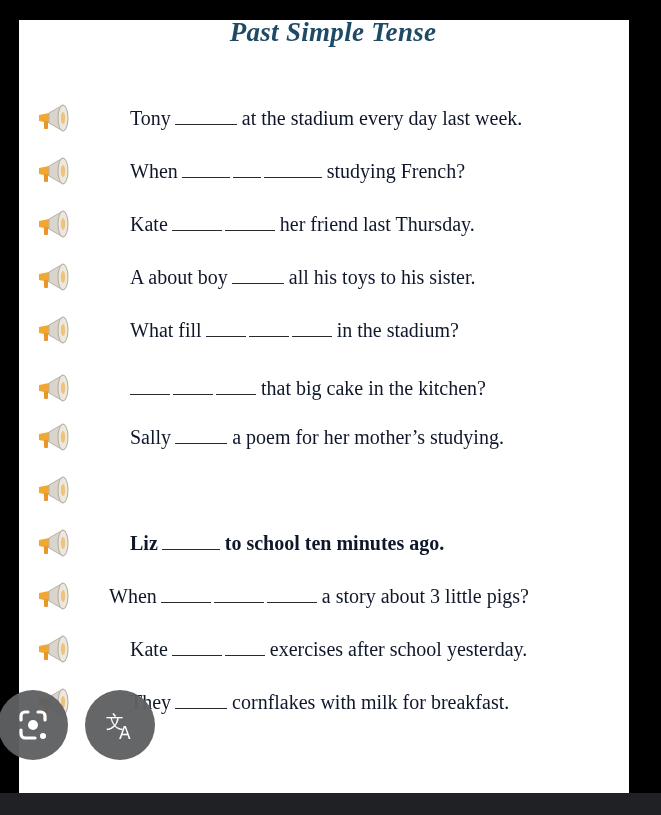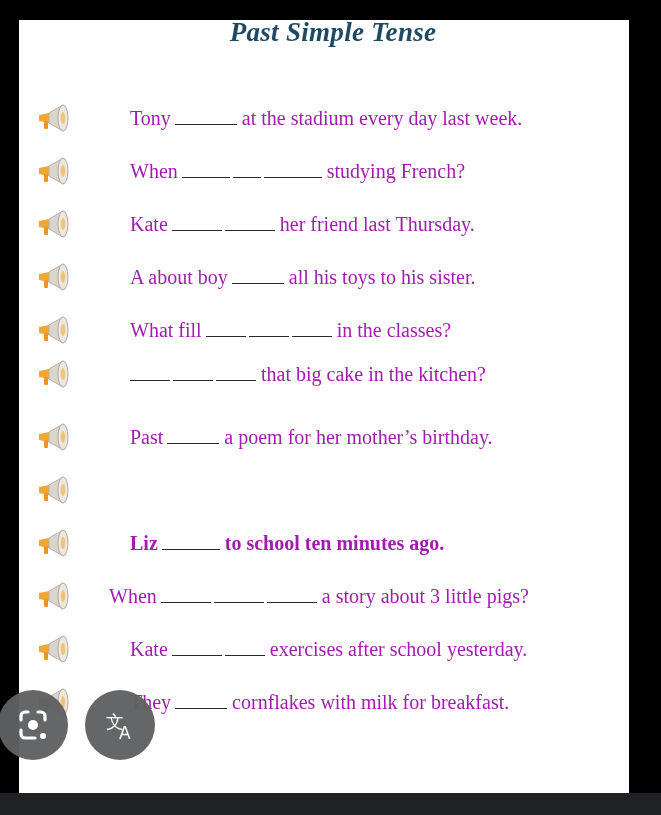--- a/index.html
+++ b/index.html
@@ -28,21 +28,21 @@
       font-size:19px; color:#c8935a;
     }
     .row {
       position:absolute; left:0; width:610px; height:40px;
     }
     .speaker {
       position:absolute; left:16px; top:0; width:40px; height:32px;
     }
     .sentence {
       position:absolute; left:111px; top:5px;
-      font-size:20px; color:#a21caf; white-space:nowrap;
+      font-size:20px; color:#0f172a; white-space:nowrap;
     }
     .gap {
       display:inline-block; border-bottom:1.6px solid #2a2a2a;
       height:17px; vertical-align:baseline; margin:0 3px 0 0;
     }
     .fab {
       position:absolute; width:70px; height:70px; border-radius:50%;
       background:#5f6061; opacity:0.96;
       display:flex; align-items:center; justify-content:center;
     }
@@ -110,43 +110,43 @@
       </div>
       <div class="row" style="top: 294.4px;">
         <div class="speaker">
 <svg viewBox="0 0 40 32" width="40" height="32">
   <polygon points="4,13 14,11 14,21 4,19" fill="#f0a830"></polygon>
   <rect x="9" y="19" width="4" height="8" rx="1" fill="#e8962a"></rect>
   <polygon points="14,11 28,3 28,29 14,21" fill="#d9d4cc" stroke="#b9b1a6" stroke-width="1"></polygon>
   <ellipse cx="28" cy="16" rx="5" ry="13" fill="#ece7df" stroke="#b3aa9d" stroke-width="1"></ellipse>
   <ellipse cx="28" cy="16" rx="2.2" ry="6" fill="#f0c27a"></ellipse>
 </svg></div>
-        <div class="sentence" style="left: 111px;"><span style="margin-right: 4px;">What fill</span><span class="gap" style="width: 40px;"></span><span class="gap" style="width: 40px;"></span><span class="gap" style="width: 40px;"></span><span style="margin-left: 2px;">in the classes?</span></div>
-      </div>
-      <div class="row" style="top: 338px; text-align: center;">
+        <div class="sentence" style="left: 111px;"><span style="margin-right: 4px;">What fill</span><span class="gap" style="width: 40px;"></span><span class="gap" style="width: 40px;"></span><span class="gap" style="width: 40px;"></span><span style="margin-left: 2px;">in the stadium?</span></div>
+      </div>
+      <div class="row" style="top: 352px; text-align: center;">
         <div class="speaker">
 <svg viewBox="0 0 40 32" width="40" height="32">
   <polygon points="4,13 14,11 14,21 4,19" fill="#f0a830"></polygon>
   <rect x="9" y="19" width="4" height="8" rx="1" fill="#e8962a"></rect>
   <polygon points="14,11 28,3 28,29 14,21" fill="#d9d4cc" stroke="#b9b1a6" stroke-width="1"></polygon>
   <ellipse cx="28" cy="16" rx="5" ry="13" fill="#ece7df" stroke="#b3aa9d" stroke-width="1"></ellipse>
   <ellipse cx="28" cy="16" rx="2.2" ry="6" fill="#f0c27a"></ellipse>
 </svg></div>
         <div class="sentence" style="left: 111px;"><span class="gap" style="width: 40px;"></span><span class="gap" style="width: 40px;"></span><span class="gap" style="width: 40px;"></span><span style="margin-left: 2px;">that big cake in the kitchen?</span></div>
       </div>
       <div class="row" style="top: 400.6px;">
         <div class="speaker">
 <svg viewBox="0 0 40 32" width="40" height="32">
   <polygon points="4,13 14,11 14,21 4,19" fill="#f0a830"></polygon>
   <rect x="9" y="19" width="4" height="8" rx="1" fill="#e8962a"></rect>
   <polygon points="14,11 28,3 28,29 14,21" fill="#d9d4cc" stroke="#b9b1a6" stroke-width="1"></polygon>
   <ellipse cx="28" cy="16" rx="5" ry="13" fill="#ece7df" stroke="#b3aa9d" stroke-width="1"></ellipse>
   <ellipse cx="28" cy="16" rx="2.2" ry="6" fill="#f0c27a"></ellipse>
 </svg></div>
-        <div class="sentence" style="left: 111px;"><span style="margin-right: 4px;">Past</span><span class="gap" style="width: 52px;"></span><span style="margin-left: 2px;">a poem for her mother’s birthday.</span></div>
+        <div class="sentence" style="left: 111px;"><span style="margin-right: 4px;">Sally</span><span class="gap" style="width: 52px;"></span><span style="margin-left: 2px;">a poem for her mother’s studying.</span></div>
       </div>
       <div class="row" style="top: 453.7px;">
         <div class="speaker">
 <svg viewBox="0 0 40 32" width="40" height="32">
   <polygon points="4,13 14,11 14,21 4,19" fill="#f0a830"></polygon>
   <rect x="9" y="19" width="4" height="8" rx="1" fill="#e8962a"></rect>
   <polygon points="14,11 28,3 28,29 14,21" fill="#d9d4cc" stroke="#b9b1a6" stroke-width="1"></polygon>
   <ellipse cx="28" cy="16" rx="5" ry="13" fill="#ece7df" stroke="#b3aa9d" stroke-width="1"></ellipse>
   <ellipse cx="28" cy="16" rx="2.2" ry="6" fill="#f0c27a"></ellipse>
 </svg></div>

